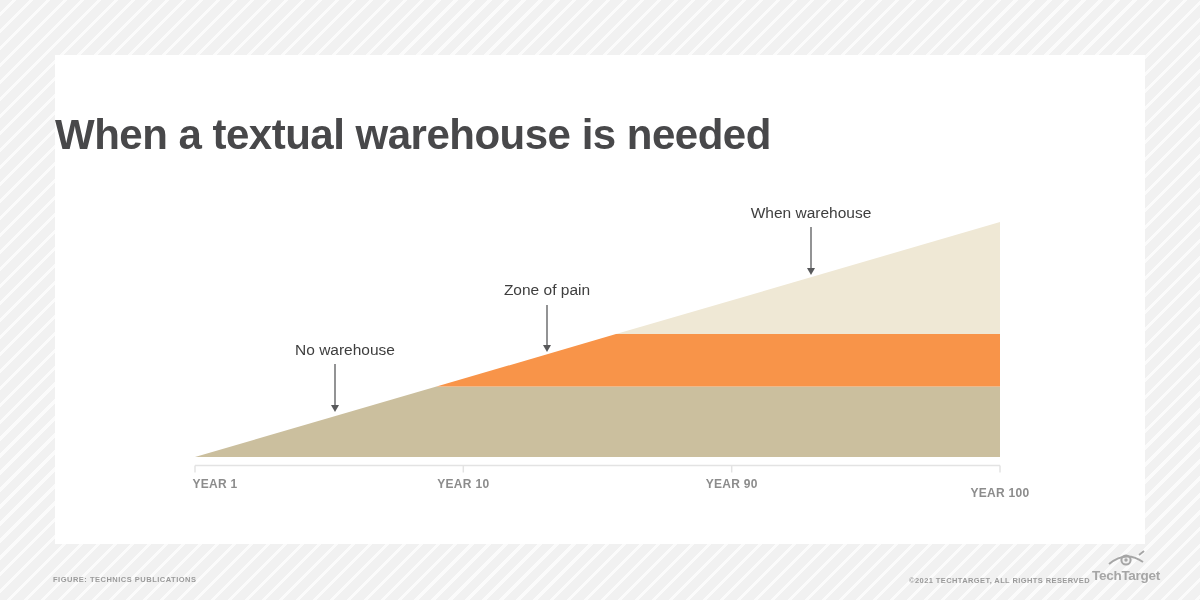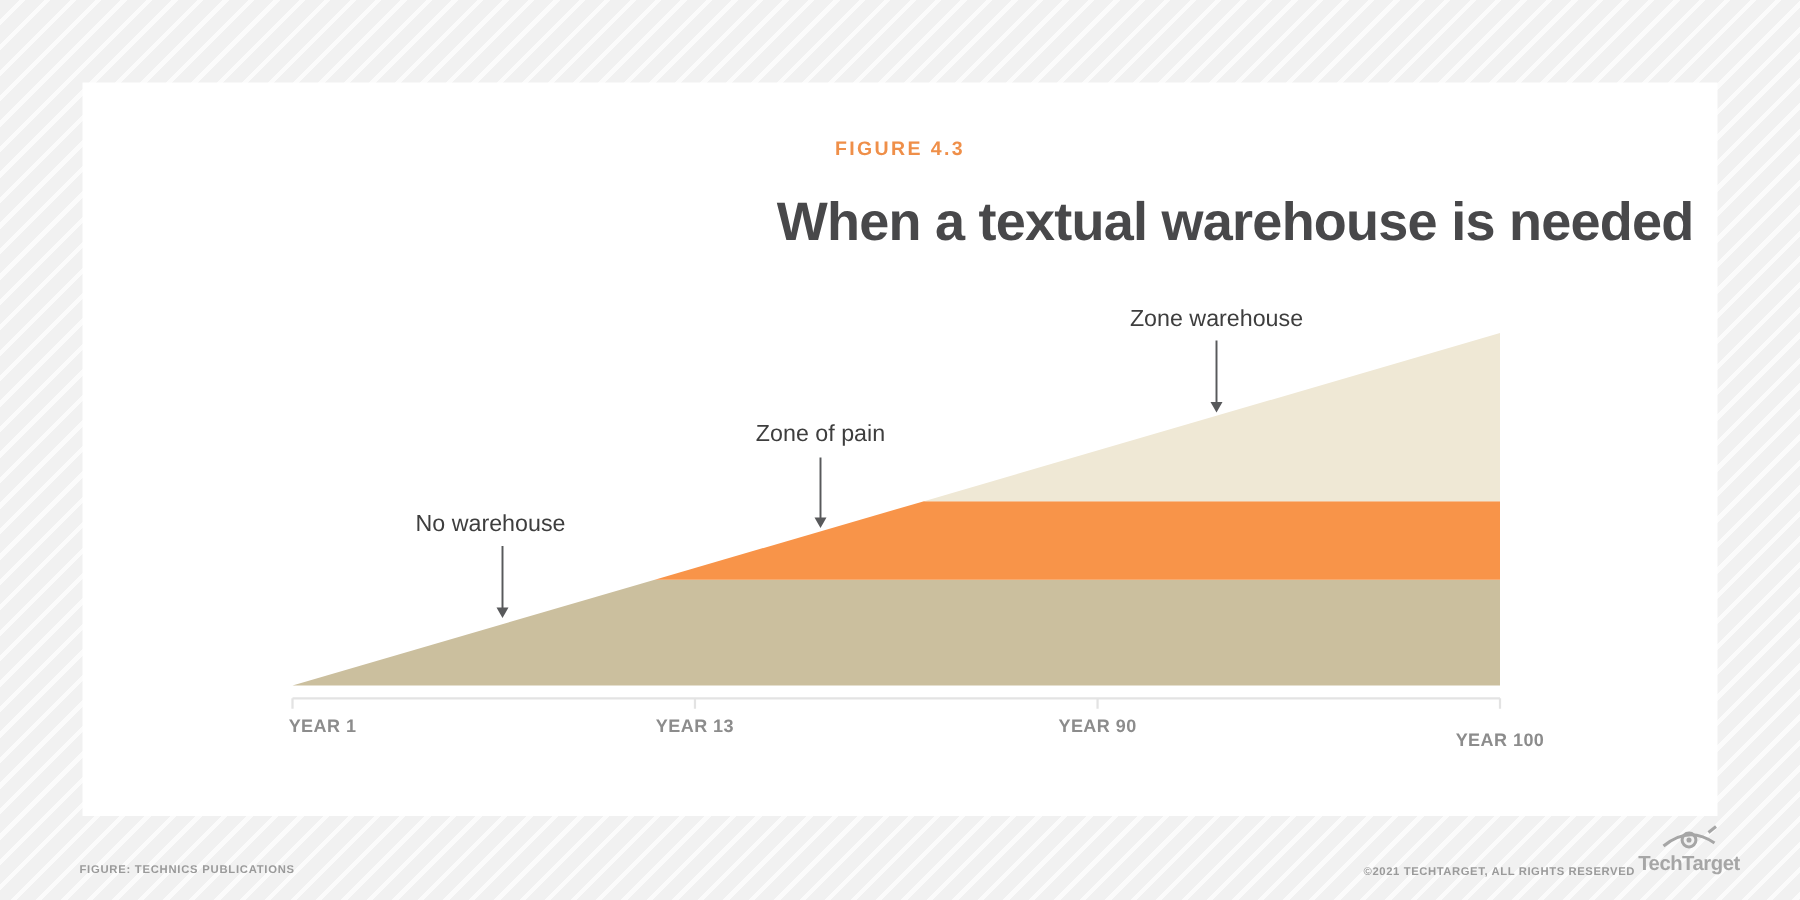--- a/index.html
+++ b/index.html
@@ -7,22 +7,22 @@
     position:relative;width:1200px;height:600px;overflow:hidden;
     background:repeating-linear-gradient(135deg,#f1f1f1 0px,#f1f1f1 9px,#fbfbfb 9px,#fbfbfb 12px);
     font-family:"Liberation Sans",sans-serif;
   }
   .card{position:absolute;left:55px;top:55px;width:1090px;height:489px;background:#ffffff;}
   .figure-label{
     position:absolute;left:0;right:0;top:36px;text-align:center;
     font-size:13px;font-weight:bold;letter-spacing:1.6px;color:#ef8f49;
   }
   .title{
-    position:absolute;left:0;right:0;top:56px;margin:16px;text-align:right;
-    font-size:36px;font-weight:bold;letter-spacing:-0.5px;color:#48484a;white-space:nowrap;
+    position:absolute;left:0;right:0;top:56px;margin:0;text-align:left;
+    font-size:42px;font-weight:bold;letter-spacing:-0.5px;color:#48484a;white-space:nowrap;
   }
   #chart-svg{position:absolute;left:0;top:0;width:1200px;height:600px;}
   .note-label{
     position:absolute;transform:translate(-50%,-50%);
     font-size:15.5px;color:#3e3e3e;white-space:nowrap;
   }
   .axis-label{
     position:absolute;transform:translateX(-50%);
     font-size:12px;font-weight:bold;letter-spacing:0.3px;color:#8c8c8c;white-space:nowrap;
   }
@@ -39,21 +39,20 @@
   .logo-text{
     font-size:13.5px;font-weight:bold;letter-spacing:-0.3px;color:#a6a6a6;margin-top:1px;
   }
 </style>
 </head>
 <body>
 
 <div class="page">
 
   <div class="card">
-    <div class="figure-label">FIGURE 4.3</div>
     <h1 class="title">When a textual warehouse is needed</h1>
   </div>
 
   <svg id="chart-svg" viewBox="0 0 1200 600">
       <polygon points="195,457 436.5,386.5 1000,386.5 1000,457" fill="#cbbf9e"></polygon>
       <polygon points="436.5,386.5 616.0149999999999,334.095 1000,334.095 1000,386.5" fill="#f89449"></polygon>
       <polygon points="616.0149999999999,334.095 1000,222 1000,222 1000,334.095" fill="#efe8d5"></polygon>
       <line x1="195" y1="465.5" x2="1000" y2="465.5" stroke="#e3e3e3" stroke-width="1.5"></line>
       <line x1="195" y1="465.5" x2="195" y2="472.5" stroke="#e3e3e3" stroke-width="1.5"></line>
       <line x1="463.30649999999997" y1="465.5" x2="463.30649999999997" y2="472.5" stroke="#e3e3e3" stroke-width="1.5"></line>
@@ -61,27 +60,27 @@
       <line x1="1000" y1="465.5" x2="1000" y2="472.5" stroke="#e3e3e3" stroke-width="1.5"></line>
       <line x1="335" y1="364" x2="335" y2="406" stroke="#58595b" stroke-width="1.3"></line>
       <polygon points="331,405 339,405 335,412" fill="#58595b"></polygon>
       <line x1="547" y1="305" x2="547" y2="346" stroke="#58595b" stroke-width="1.3"></line>
       <polygon points="543,345 551,345 547,352" fill="#58595b"></polygon>
       <line x1="811" y1="227" x2="811" y2="269" stroke="#58595b" stroke-width="1.3"></line>
       <polygon points="807,268 815,268 811,275" fill="#58595b"></polygon>
     </svg>
 
   <div id="annotations">
-      <div class="note-label" style="left: 327px; top: 350px;">No warehouse</div>
+      <div class="note-label" style="left: 345px; top: 350px;">No warehouse</div>
       <div class="note-label" style="left: 547px; top: 290px;">Zone of pain</div>
-      <div class="note-label" style="left: 811px; top: 213px;">Zone warehouse</div>
+      <div class="note-label" style="left: 811px; top: 213px;">When warehouse</div>
     </div>
   <div id="axis-labels">
       <div class="axis-label" style="left: 195px; top: 477px; margin-left: 20px;">YEAR 1</div>
-      <div class="axis-label" style="left: 463.306px; top: 477px;">YEAR 13</div>
+      <div class="axis-label" style="left: 463.306px; top: 477px;">YEAR 10</div>
       <div class="axis-label" style="left: 731.693px; top: 477px;">YEAR 90</div>
       <div class="axis-label" style="left: 1000px; top: 486px;">YEAR 100</div>
     </div>
 
   <div class="footer-source">FIGURE: TECHNICS PUBLICATIONS</div>
   <div class="footer-copyright">©2021 TECHTARGET, ALL RIGHTS RESERVED</div>
 
   <div class="logo">
     <svg class="logo-eye" width="42" height="18" viewBox="0 0 42 18">
       <path d="M4,15 Q21,1 38,13" fill="none" stroke="#a6a6a6" stroke-width="2"></path>

